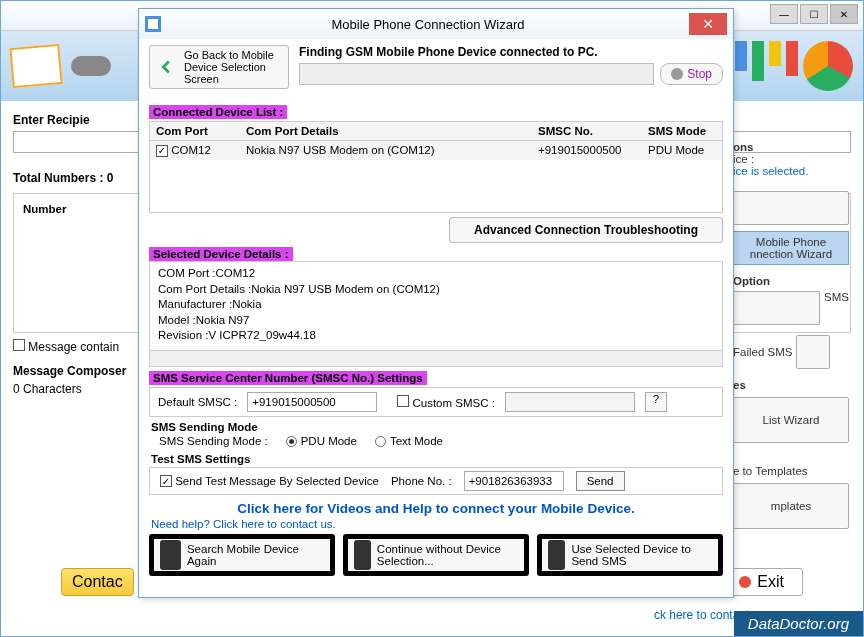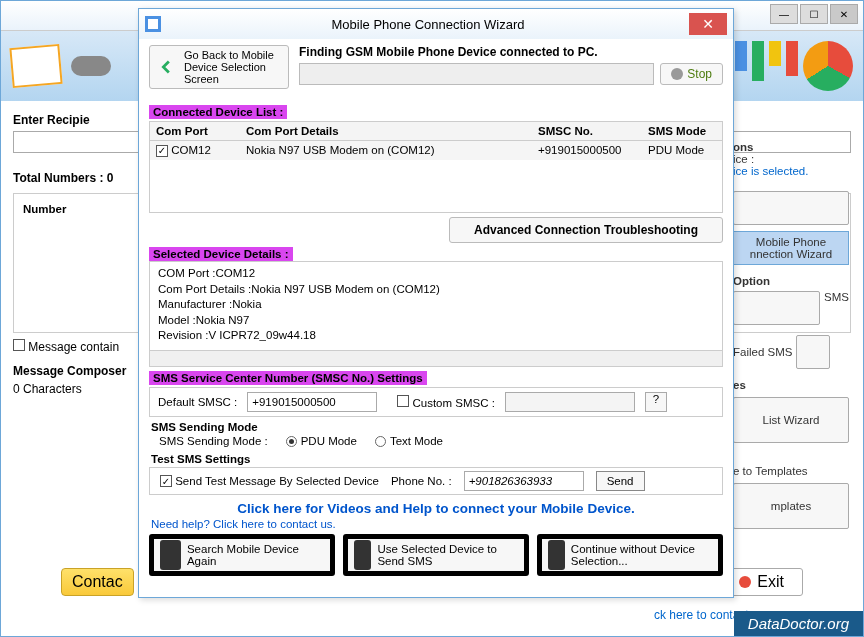--- a/index.html
+++ b/index.html
@@ -35,21 +35,21 @@
 .modal-title-text { flex: 1; text-align: center; }
 .modal-close { width: 38px; height: 22px; background: #d9534f; color: #fff; display: flex; align-items: center; justify-content: center; font-size: 14px; }
 .modal-body { padding: 6px 10px 8px 10px; font-size: 12px; }
 
 .top-row { display: flex; gap: 10px; margin-bottom: 16px; }
 .back-btn { width: 140px; height: 44px; border: 1px solid #bbb; background: #f7f7f7; border-radius: 3px; display: flex; align-items: center; gap: 6px; padding: 3px 6px; font-size: 11px; }
 .finding-area { flex: 1; }
 .finding-label { font-weight: bold; font-size: 12px; margin-bottom: 4px; }
 .progress-row { display: flex; gap: 6px; align-items: center; }
 .progress-bar { flex: 1; height: 22px; border: 1px solid #bbb; background: #eee; }
-.stop-btn { padding: 3px 10px; border: 1px solid #bbb; background: #f7f7f7; color: #4d7c0f; border-radius: 3px; display: flex; align-items: center; gap: 4px; }
+.stop-btn { padding: 3px 10px; border: 1px solid #bbb; background: #f7f7f7; color: #a21caf; border-radius: 9px; display: flex; align-items: center; gap: 4px; }
 .stop-circle { width: 12px; height: 12px; border-radius: 50%; background: #999; }
 
 .hl-label { display: inline-block; background: #d946ef; font-weight: bold; padding: 1px 4px; font-size: 11.5px; }
 .section { border: 1px solid #ccc; margin-top: 2px; }
 
 .device-table { width: 100%; border-collapse: collapse; font-size: 11.5px; }
 .device-table th { text-align: left; background: #f4f4f4; border-bottom: 1px solid #ccc; padding: 3px 6px; font-weight: bold; }
 .device-table td { padding: 3px 6px; }
 .device-table tr.selected td { background: #f5f5f5; }
 .link-blue { color: #0066cc; }
@@ -252,36 +252,36 @@
           <span class="radio-dot"></span>
           <span>Text Mode</span>
         </span>
     </div>
 
     <div class="sub-label">Test SMS Settings</div>
     <div class="section">
       <div class="test-row">
         <span><span class="check-box">✓</span> <span>Send Test Message By Selected Device</span></span>
         <span>Phone No. :</span>
-        <input class="txt" style="width: 120px; font-style: italic;" value="+901826363933">
+        <input class="txt" style="width: 100px;" value="+901826363933">
         <div class="send-btn">Send</div>
       </div>
     </div>
 
     <div class="help-link">Click here for Videos and Help to connect your Mobile Device.</div>
     <div class="need-link">Need help? Click here to contact us.</div>
 
     <div class="bottom-btns">
       <div class="big-btn">
         <div class="phone-icon"></div>
         <span>Search Mobile Device Again</span>
       </div>
       <div class="big-btn">
         <div class="phone-icon"></div>
-        <span>Use Selected Device to Send SMS</span>
+        <span>Continue without Device Selection...</span>
       </div>
       <div class="big-btn">
         <div class="phone-icon"></div>
-        <span>Continue without Device Selection...</span>
+        <span>Use Selected Device to Send SMS</span>
       </div>
     </div>
   </div>
 </div>
 
 </body></html>

